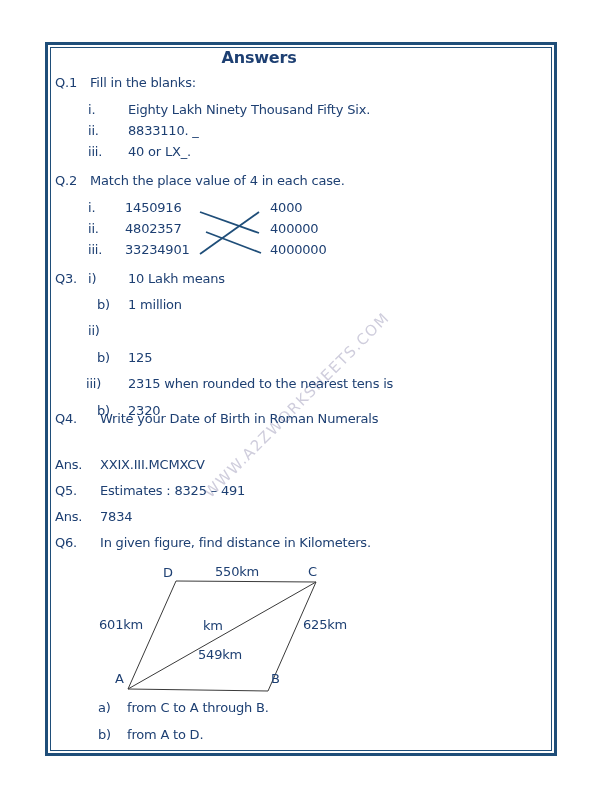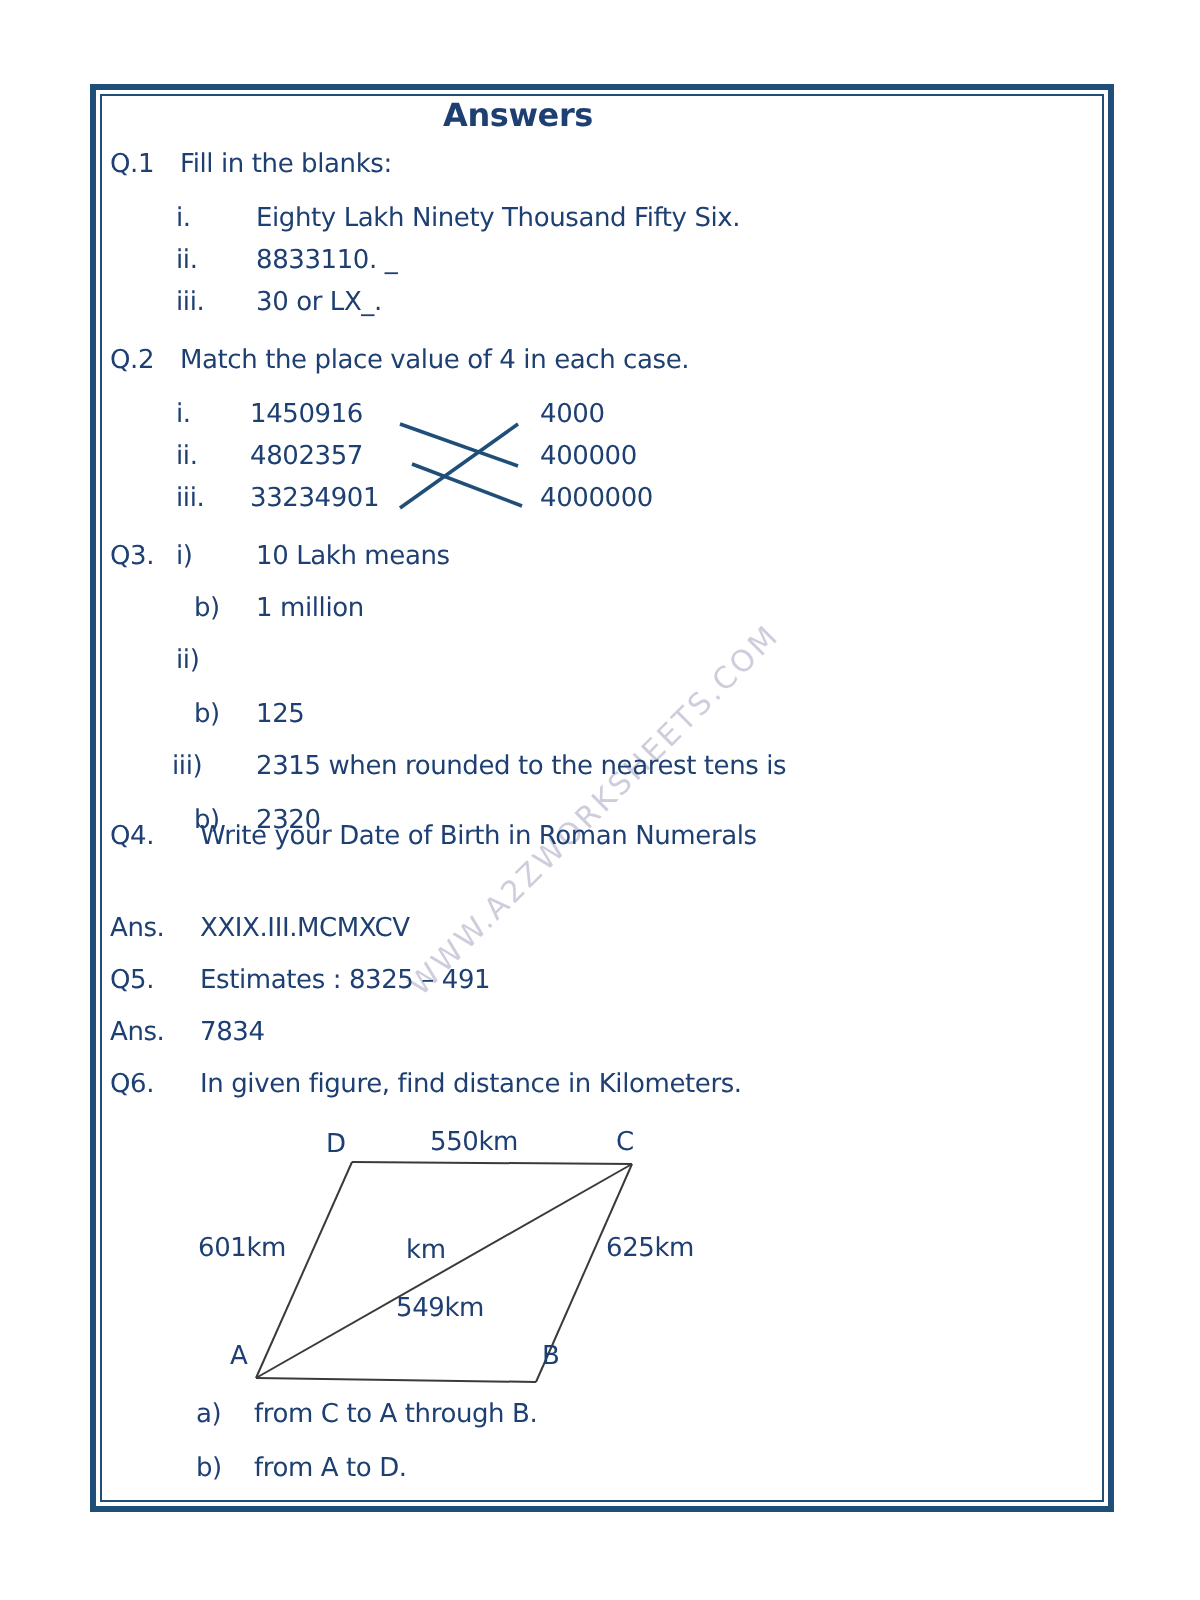--- a/index.html
+++ b/index.html
@@ -59,21 +59,21 @@
   <div class="row" style="top:102px">
     <span class="l88">i.</span>
     <span class="l128">Eighty Lakh Ninety Thousand Fifty Six.</span>
   </div>
   <div class="row" style="top:123px">
     <span class="l88">ii.</span>
     <span class="l128">8833110. _</span>
   </div>
   <div class="row" style="top:144px">
     <span class="l88">iii.</span>
-    <span class="l128">30 or LX_.</span>
+    <span class="l128">40 or LX_.</span>
   </div>
 
   <div class="row" style="top:173px">
     <span class="l55">Q.2</span>
     <span class="l90">Match the place value of 4 in each case.</span>
   </div>
   <div class="row" style="top:200px">
     <span class="l88">i.</span>
     <span class="l125">1450916</span>
     <span class="l270">4000</span>

